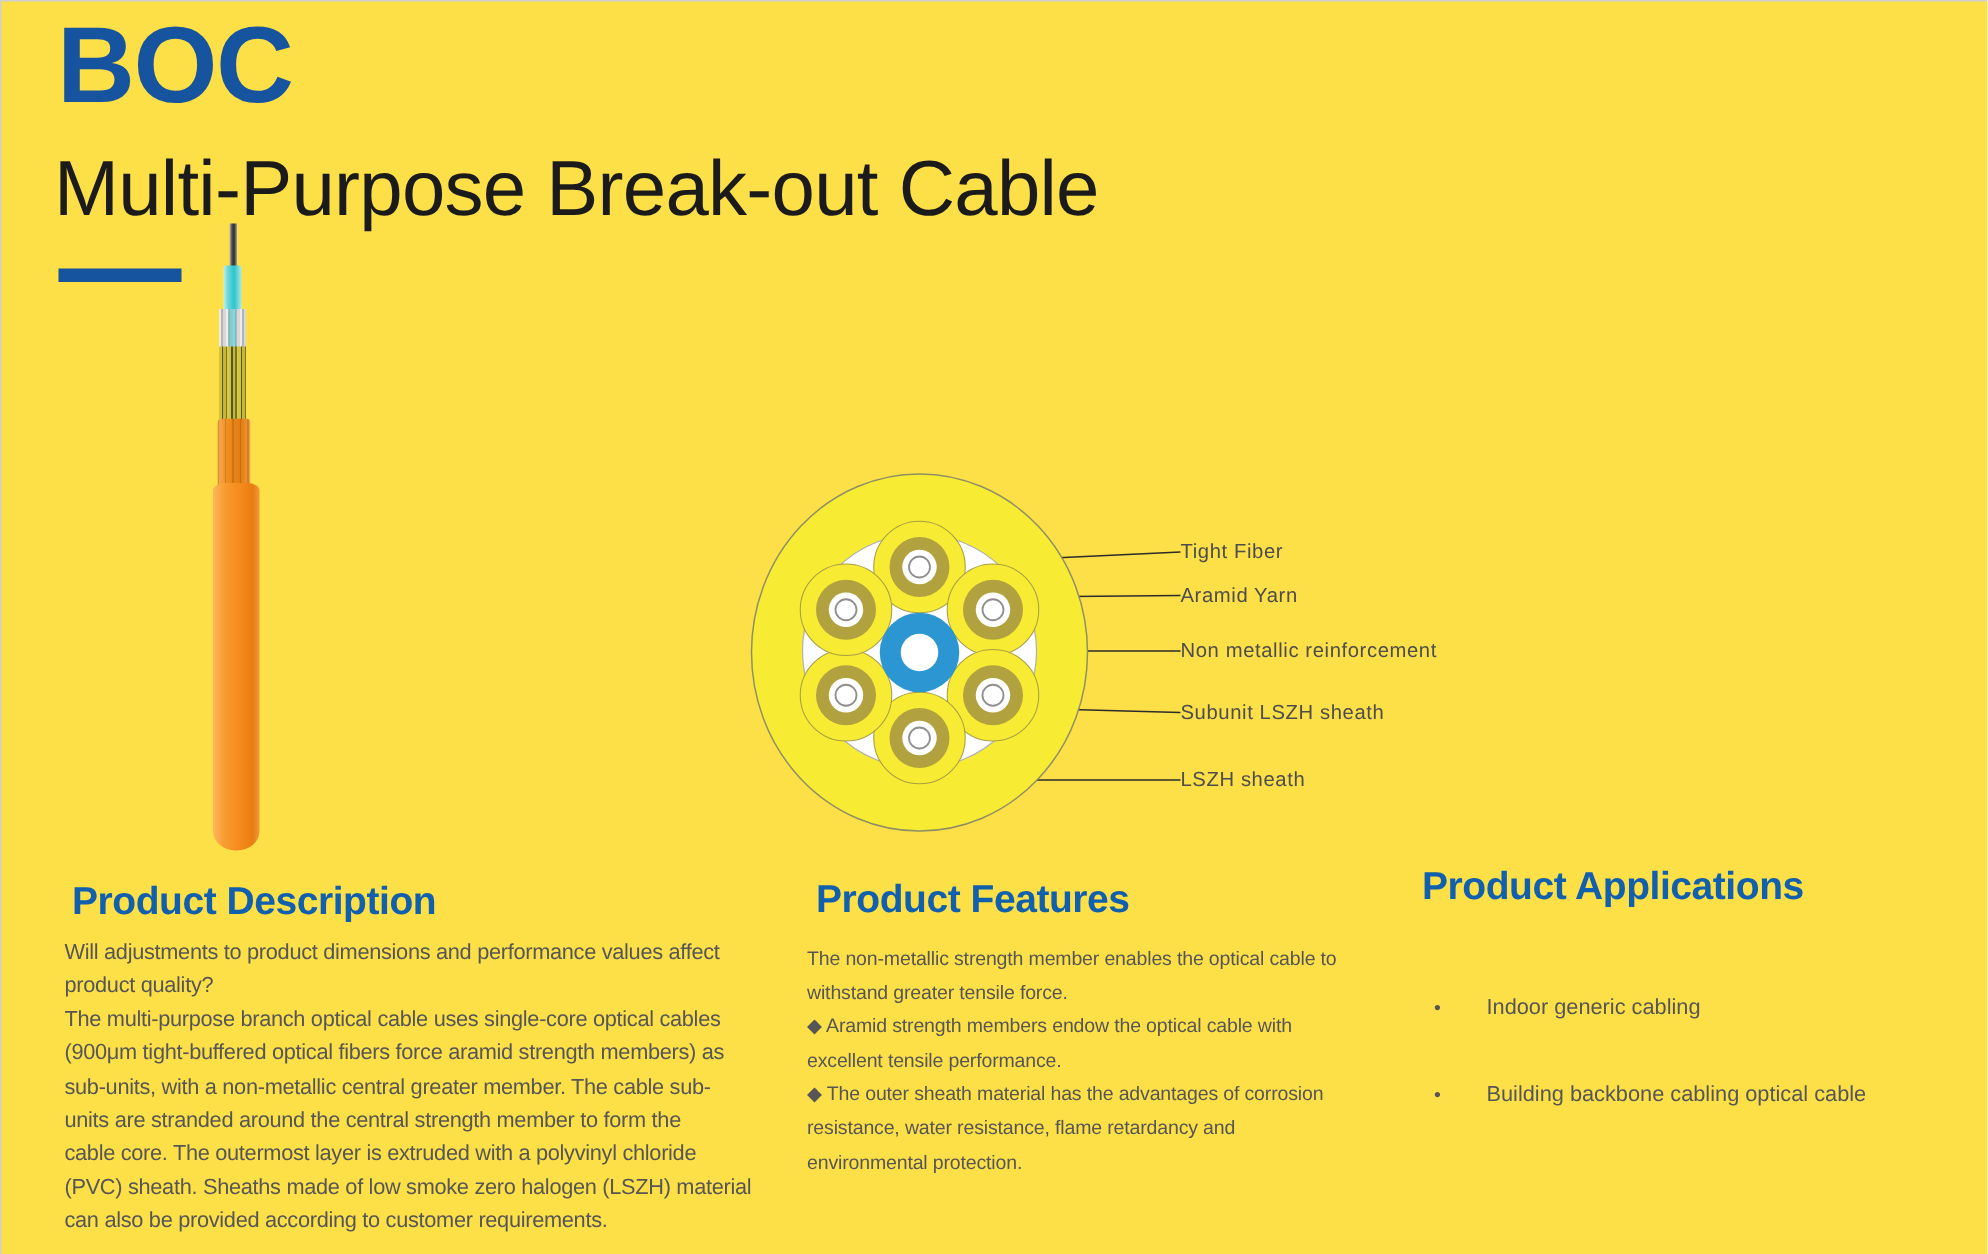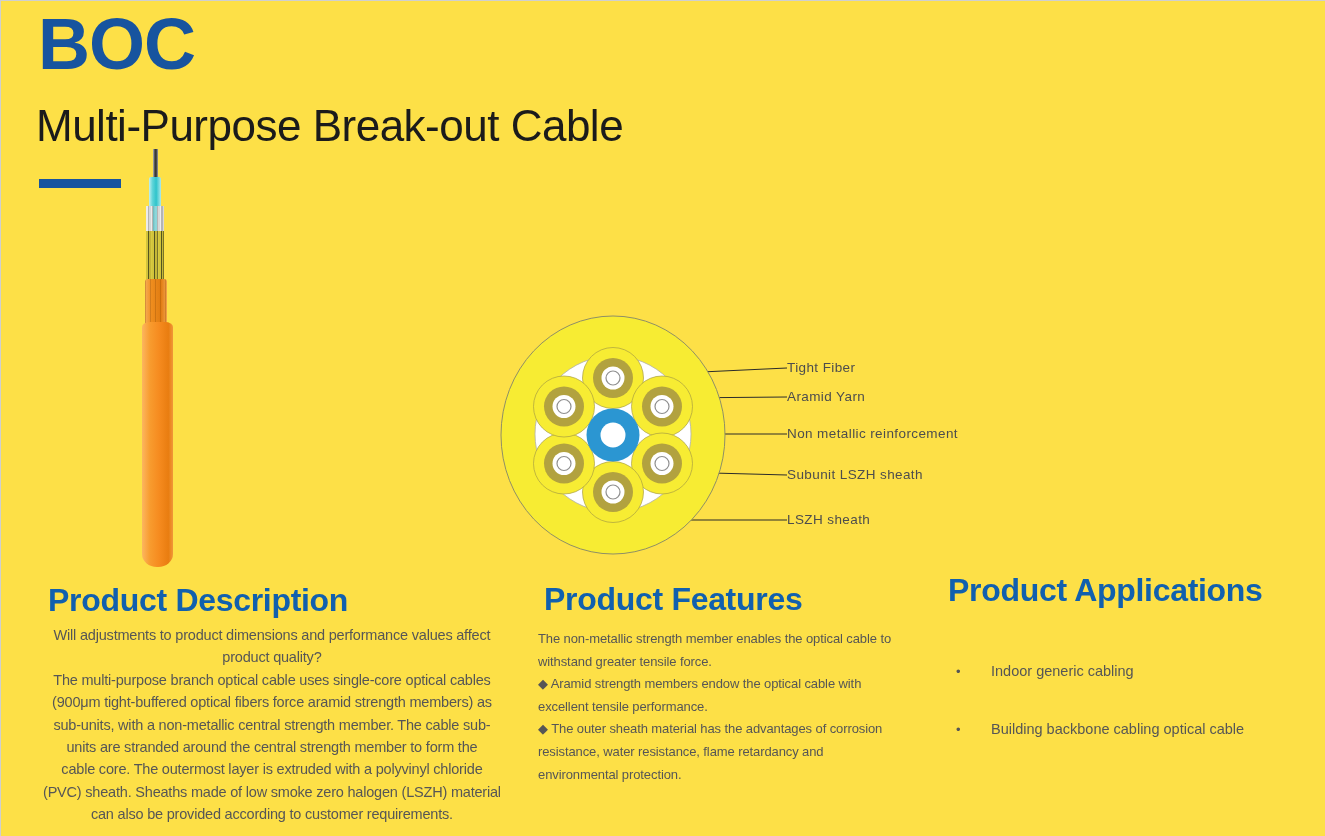--- a/index.html
+++ b/index.html
@@ -8,21 +8,21 @@
   .page {
     position:relative; width:1325px; height:836px; background:#fde047;
     border-left:1px solid #cfcfcf; border-top:1px solid #cfcfcf; overflow:hidden;
   }
   
   .brand {
     position:absolute; left:37px; top:6px; font-size:72px; line-height:74px;
     font-weight:700; color:#17549F; letter-spacing:-1px;
   }
   .title {
-    position:absolute; left:35px; top:96px; font-size:44px; line-height:58px;
+    position:absolute; left:35px; top:96px; font-size:52px; line-height:58px;
     font-weight:400; color:#1b1b1b; letter-spacing:-0.5px; white-space:nowrap;
   }
   .accent-bar {
     position:absolute; left:38px; top:178px; width:82px; height:9px; background:#17549F;
   }
   
   .layer { position:absolute; }
   .bare-fiber { left:152px; top:148px; width:5px; height:30px;
     background:linear-gradient(90deg,#b8b8b8,#4a4a4a 35%,#2d2d2d 60%,#9f9f9f); }
   .tight-buffer { left:148px; top:176px; width:12px; height:31px; border-radius:2px 2px 0 0;
@@ -41,29 +41,29 @@
     border-radius:8px 8px 15px 15px / 5px 5px 13px 13px;
     background:linear-gradient(90deg,#fcb660,#f89c2f 25%,#f68b1f 55%,#e97d10 85%,#f09739); }
   
   .xsection { position:absolute; left:480px; top:300px; }
   .callout-label {
     position:absolute; left:786px; font-size:13.5px; line-height:16px; color:#4d4d4d;
     letter-spacing:0.4px; white-space:nowrap;
   }
   
   .col-heading {
-    position:absolute; font-size:32px; line-height:36px; font-weight:700; color:#1160AE;
+    position:absolute; font-size:26px; line-height:36px; font-weight:700; color:#1160AE;
     letter-spacing:-0.3px; white-space:nowrap;
   }
   .h-description { left:47px;  top:581px; }
   .h-features    { left:543px; top:580px; }
   .h-applications{ left:947px; top:571px; }
   .body-lines { position:absolute; color:#565656; }
   .desc-body { left:42px; top:623px; font-size:14.5px; letter-spacing:-0.2px; }
-  .desc-body .tline { height:22.4px; line-height:22.4px; white-space:nowrap;text-align:center; }
+  .desc-body .tline { height:22.4px; line-height:22.4px; white-space:nowrap; }
   .feat-body { left:537px; top:627px; font-size:13px; letter-spacing:-0.1px; }
   .feat-body .tline { height:22.6px; line-height:22.6px; white-space:nowrap; }
   .apps-body { left:955px; top:626px; font-size:14.5px; }
   .app-item { height:25.5px; line-height:25.5px; white-space:nowrap;margin-top:32px; }
   .app-bullet { display:inline-block; width:35px; color:#565656; font-size:13px; }
 </style>
 </head>
 <body>
 
 <div class="page">
@@ -142,21 +142,21 @@
   <div class="callout-label" style="top:425px;">Non metallic reinforcement</div>
   <div class="callout-label" style="top:466px;">Subunit LSZH sheath</div>
   <div class="callout-label" style="top:511px;text-align:center;">LSZH sheath</div>
 
   <div class="col-heading h-description">Product Description</div>
   <div class="body-lines desc-body">
     <div class="tline">Will adjustments to product dimensions and performance values affect</div>
     <div class="tline">product quality?</div>
     <div class="tline">The multi-purpose branch optical cable uses single-core optical cables</div>
     <div class="tline">(900μm tight-buffered optical fibers force aramid strength members) as</div>
-    <div class="tline">sub-units, with a non-metallic central strength member. The cable sub-</div>
+    <div class="tline">sub-units, with a non-metallic central greater member. The cable sub-</div>
     <div class="tline">units are stranded around the central strength member to form the</div>
     <div class="tline">cable core. The outermost layer is extruded with a polyvinyl chloride</div>
     <div class="tline">(PVC) sheath. Sheaths made of low smoke zero halogen (LSZH) material</div>
     <div class="tline">can also be provided according to customer requirements.</div>
   </div>
 
   <div class="col-heading h-features">Product Features</div>
   <div class="body-lines feat-body">
     <div class="tline">The non-metallic strength member enables the optical cable to</div>
     <div class="tline">withstand greater tensile force.</div>

